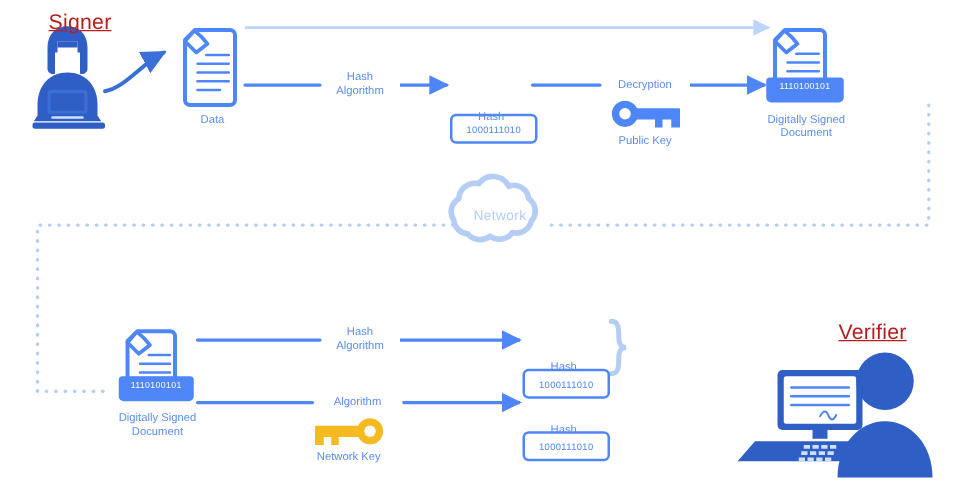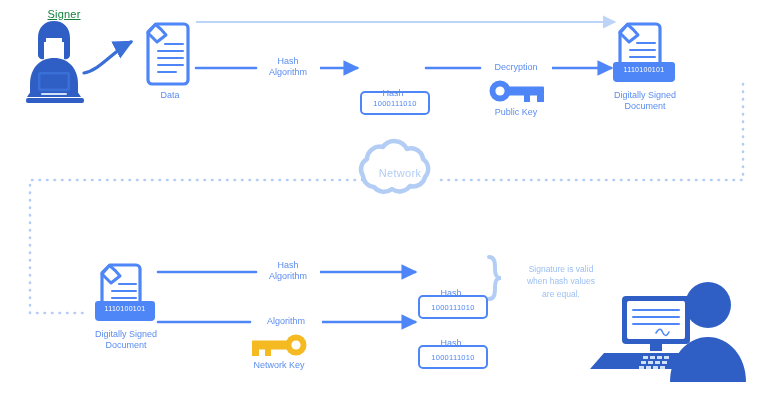--- a/index.html
+++ b/index.html
@@ -5,21 +5,21 @@
   html,body{margin:0;padding:0;background:#ffffff;}
   body{
     width:768px;height:395px;position:relative;overflow:hidden;
     font-family:"Liberation Sans","DejaVu Sans",sans-serif;
     color:#4f86f7;
   }
   #stage{position:absolute;inset:0;width:768px;height:395px;}
   svg.layer{position:absolute;left:0;top:0;width:768px;height:395px;overflow:visible;}
   .lbl{position:absolute;text-align:center;line-height:1.22;white-space:pre-line;}
   .lbl-sm{font-size:9px;color:#5b8def;}
-  .title{font-size:11px;color:#15803d;letter-spacing:.2px;text-decoration:underline;}
+  .title{font-size:17px;color:#b91c1c;letter-spacing:.2px;text-decoration:underline;}
   .hashbox{
     position:absolute;border:2px solid #4f86f7;border-radius:5px;
     background:#fff;display:flex;align-items:center;justify-content:center;
     font-size:7.5px;color:#4f86f7;letter-spacing:.3px;
     font-family:"Liberation Sans","DejaVu Sans",sans-serif;
     margin-top:33px;
   }
   .netlabel{position:absolute;font-size:11px;color:#b3cdf5;letter-spacing:.3px;}
   .sigtext{position:absolute;font-size:8.5px;color:#9dc0f2;text-align:center;line-height:1.45;white-space:pre-line;}
   .docbadge{position:absolute;font-size:7px;color:#fff;letter-spacing:.3px;text-align:center;}
@@ -219,18 +219,16 @@
   <div class="lbl lbl-sm" style="left:249px;top:316px;width:74px;">Algorithm</div>
 
   <div class="lbl lbl-sm" style="left:241px;top:360px;width:76px;">Network Key</div>
 
   <div class="hashbox" style="left:418px;top:262px;width:66px;height:20px;">1000111010</div>
   <div class="lbl lbl-sm" style="left:416px;top:288px;width:70px;">Hash</div>
 
   <div class="hashbox" style="left:418px;top:312px;width:66px;height:20px;">1000111010</div>
   <div class="lbl lbl-sm" style="left:416px;top:338px;width:70px;">Hash</div>
 
-  <div class="sigtext" style="left:505px;top:263px;width:112px;">Signature is valid
-when hash values
-are equal.</div>
-
+
+  <div class="lbl title" style="left:648px;top:256px;width:100px;">Verifier</div>
 
 </div>
 
 </body></html>

